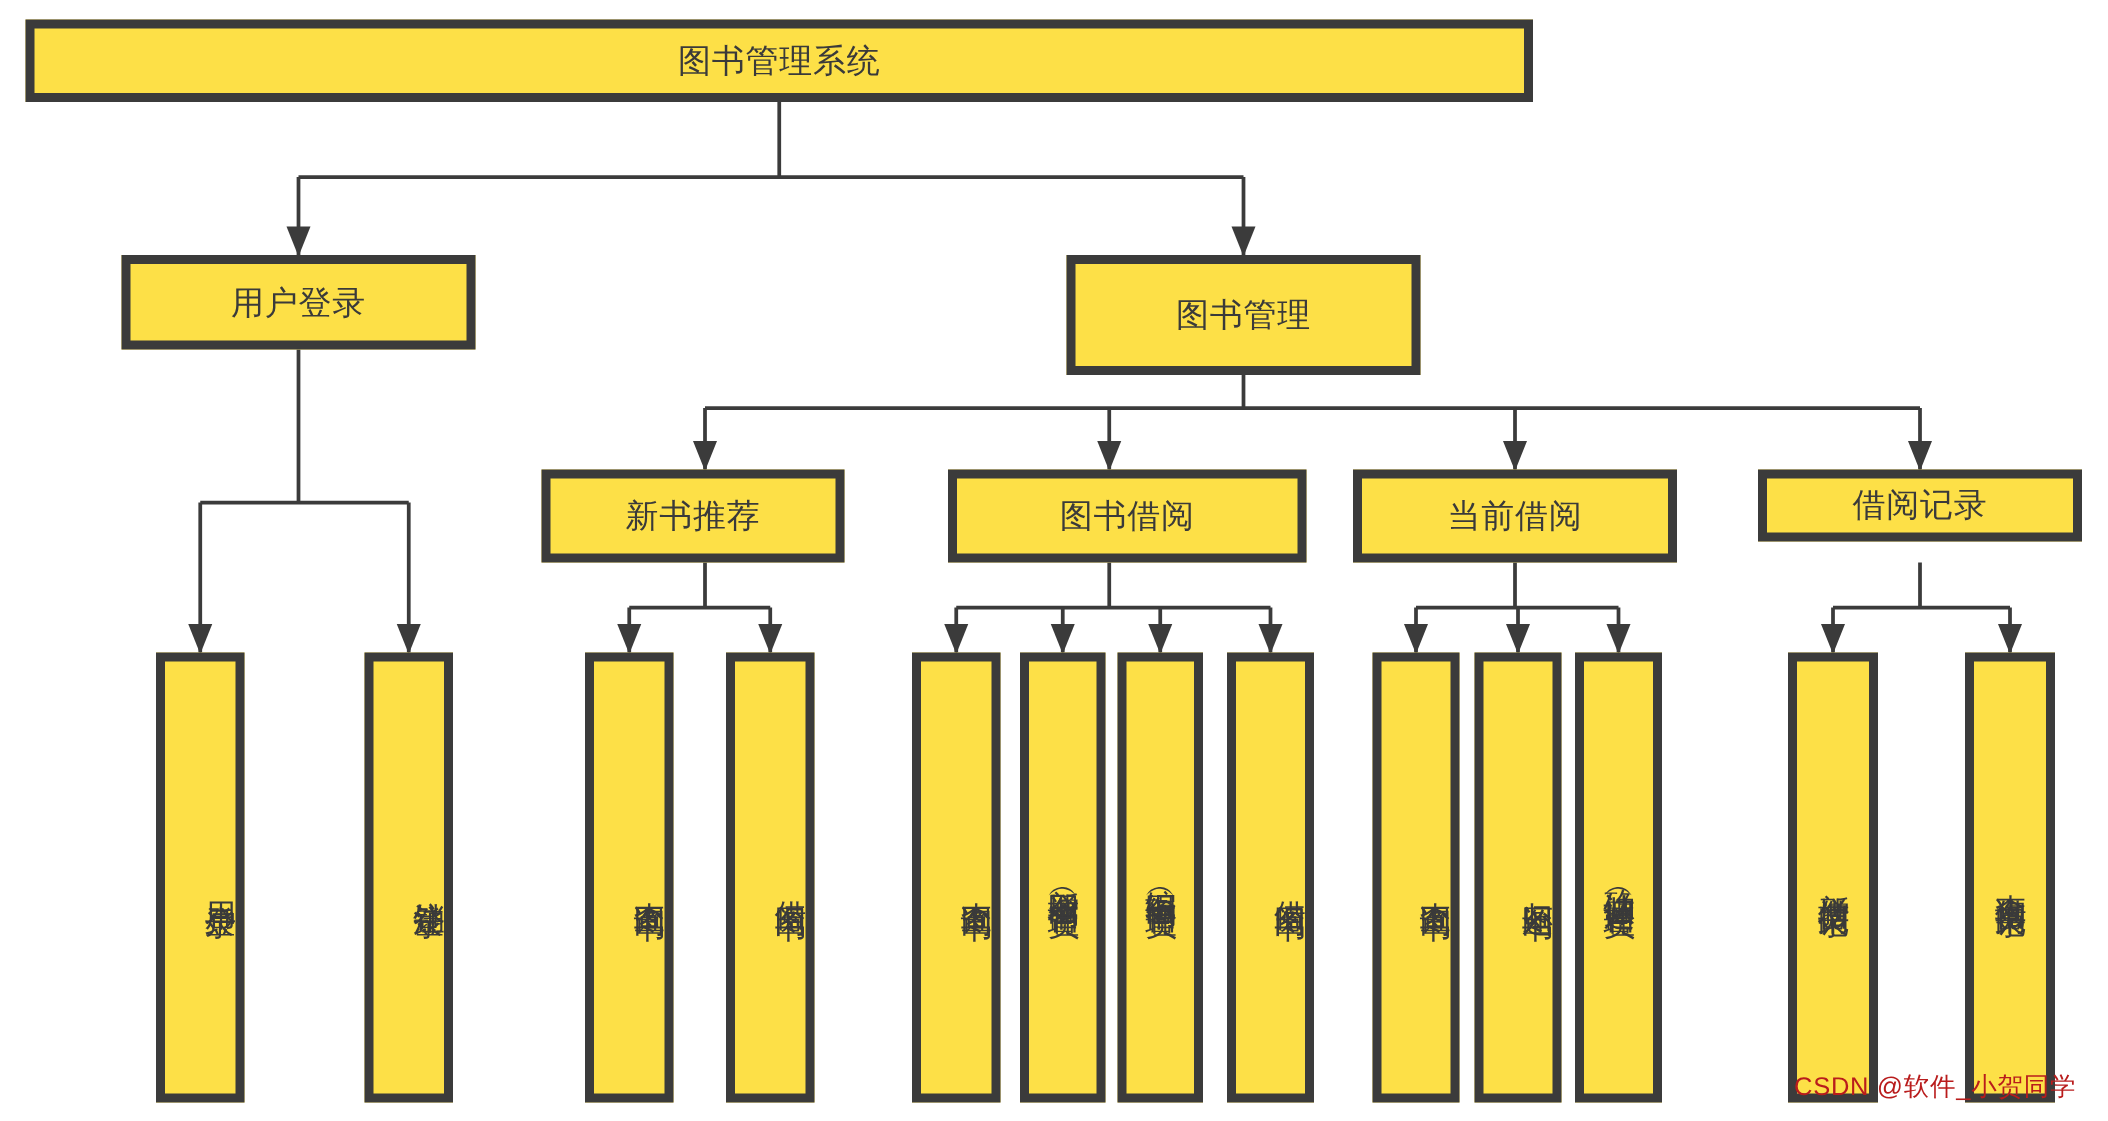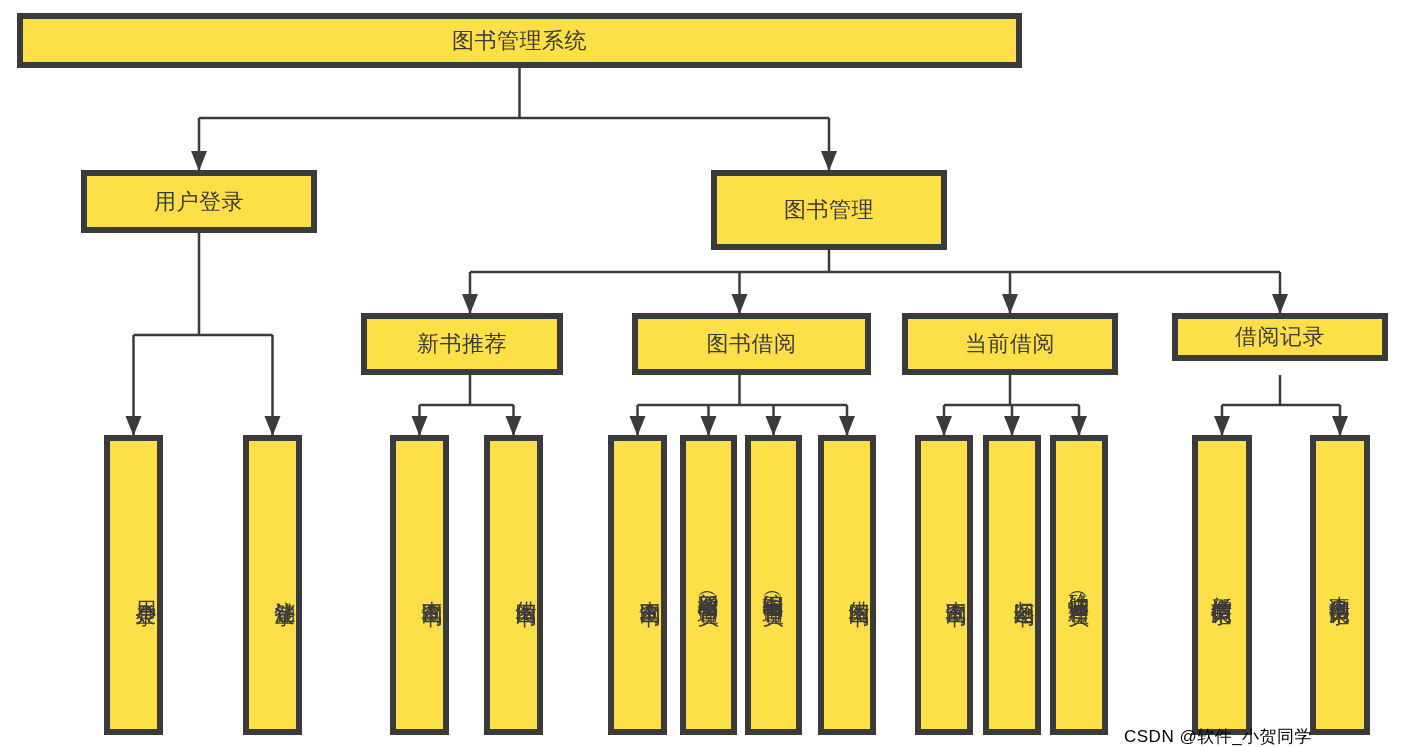--- a/index.html
+++ b/index.html
@@ -49,28 +49,27 @@
   #edges {
     position: absolute;
     left: 0;
     top: 0;
     width: 1405px;
     height: 747px;
     pointer-events: none;
   }
   #watermark {
     position: absolute;
-    left: 1124px;
+    left: 1196px;
     top: 713px;
     font-size: 17px;
-    color: #000000;
+    color: #b91c1c;
     font-family: "Liberation Sans", "DejaVu Sans", sans-serif;
     white-space: nowrap;
     letter-spacing: 0.5px;
-    margin-top: 12px;
   }
 </style>
 </head>
 <body>
 
 <div id="canvas">
   <svg id="edges" viewBox="0 0 1405 747">
       <line x1="519.5" y1="68" x2="519.5" y2="118" stroke="#3b3b3b" stroke-width="2.5"></line>
       <line x1="199" y1="118" x2="829" y2="118" stroke="#3b3b3b" stroke-width="2.5"></line>
       <line x1="199" y1="118" x2="199" y2="170" stroke="#3b3b3b" stroke-width="2.5"></line>

